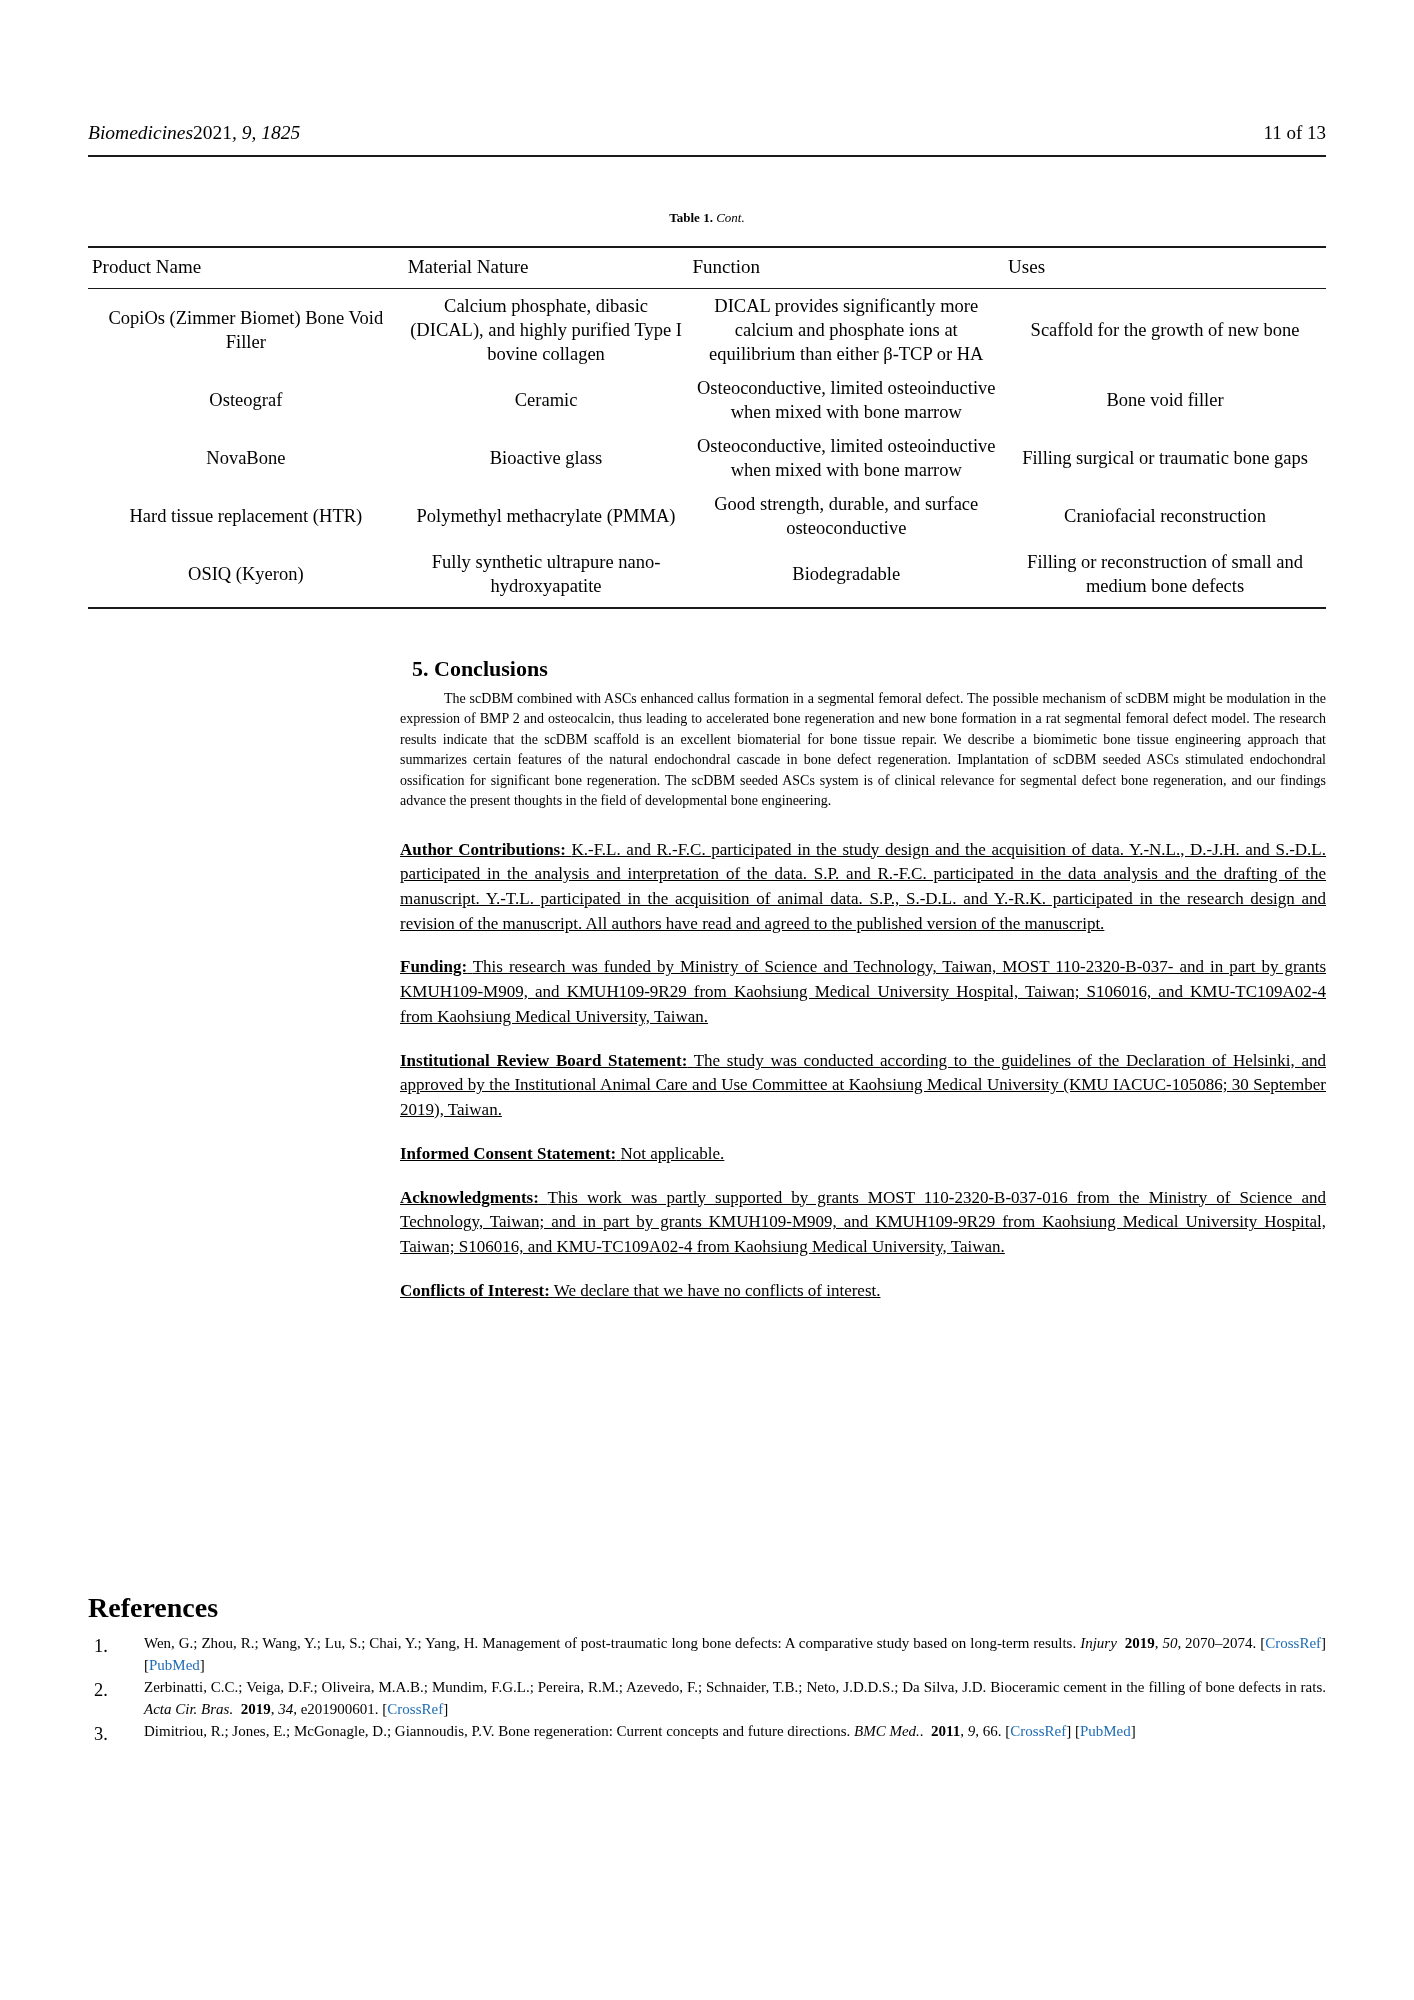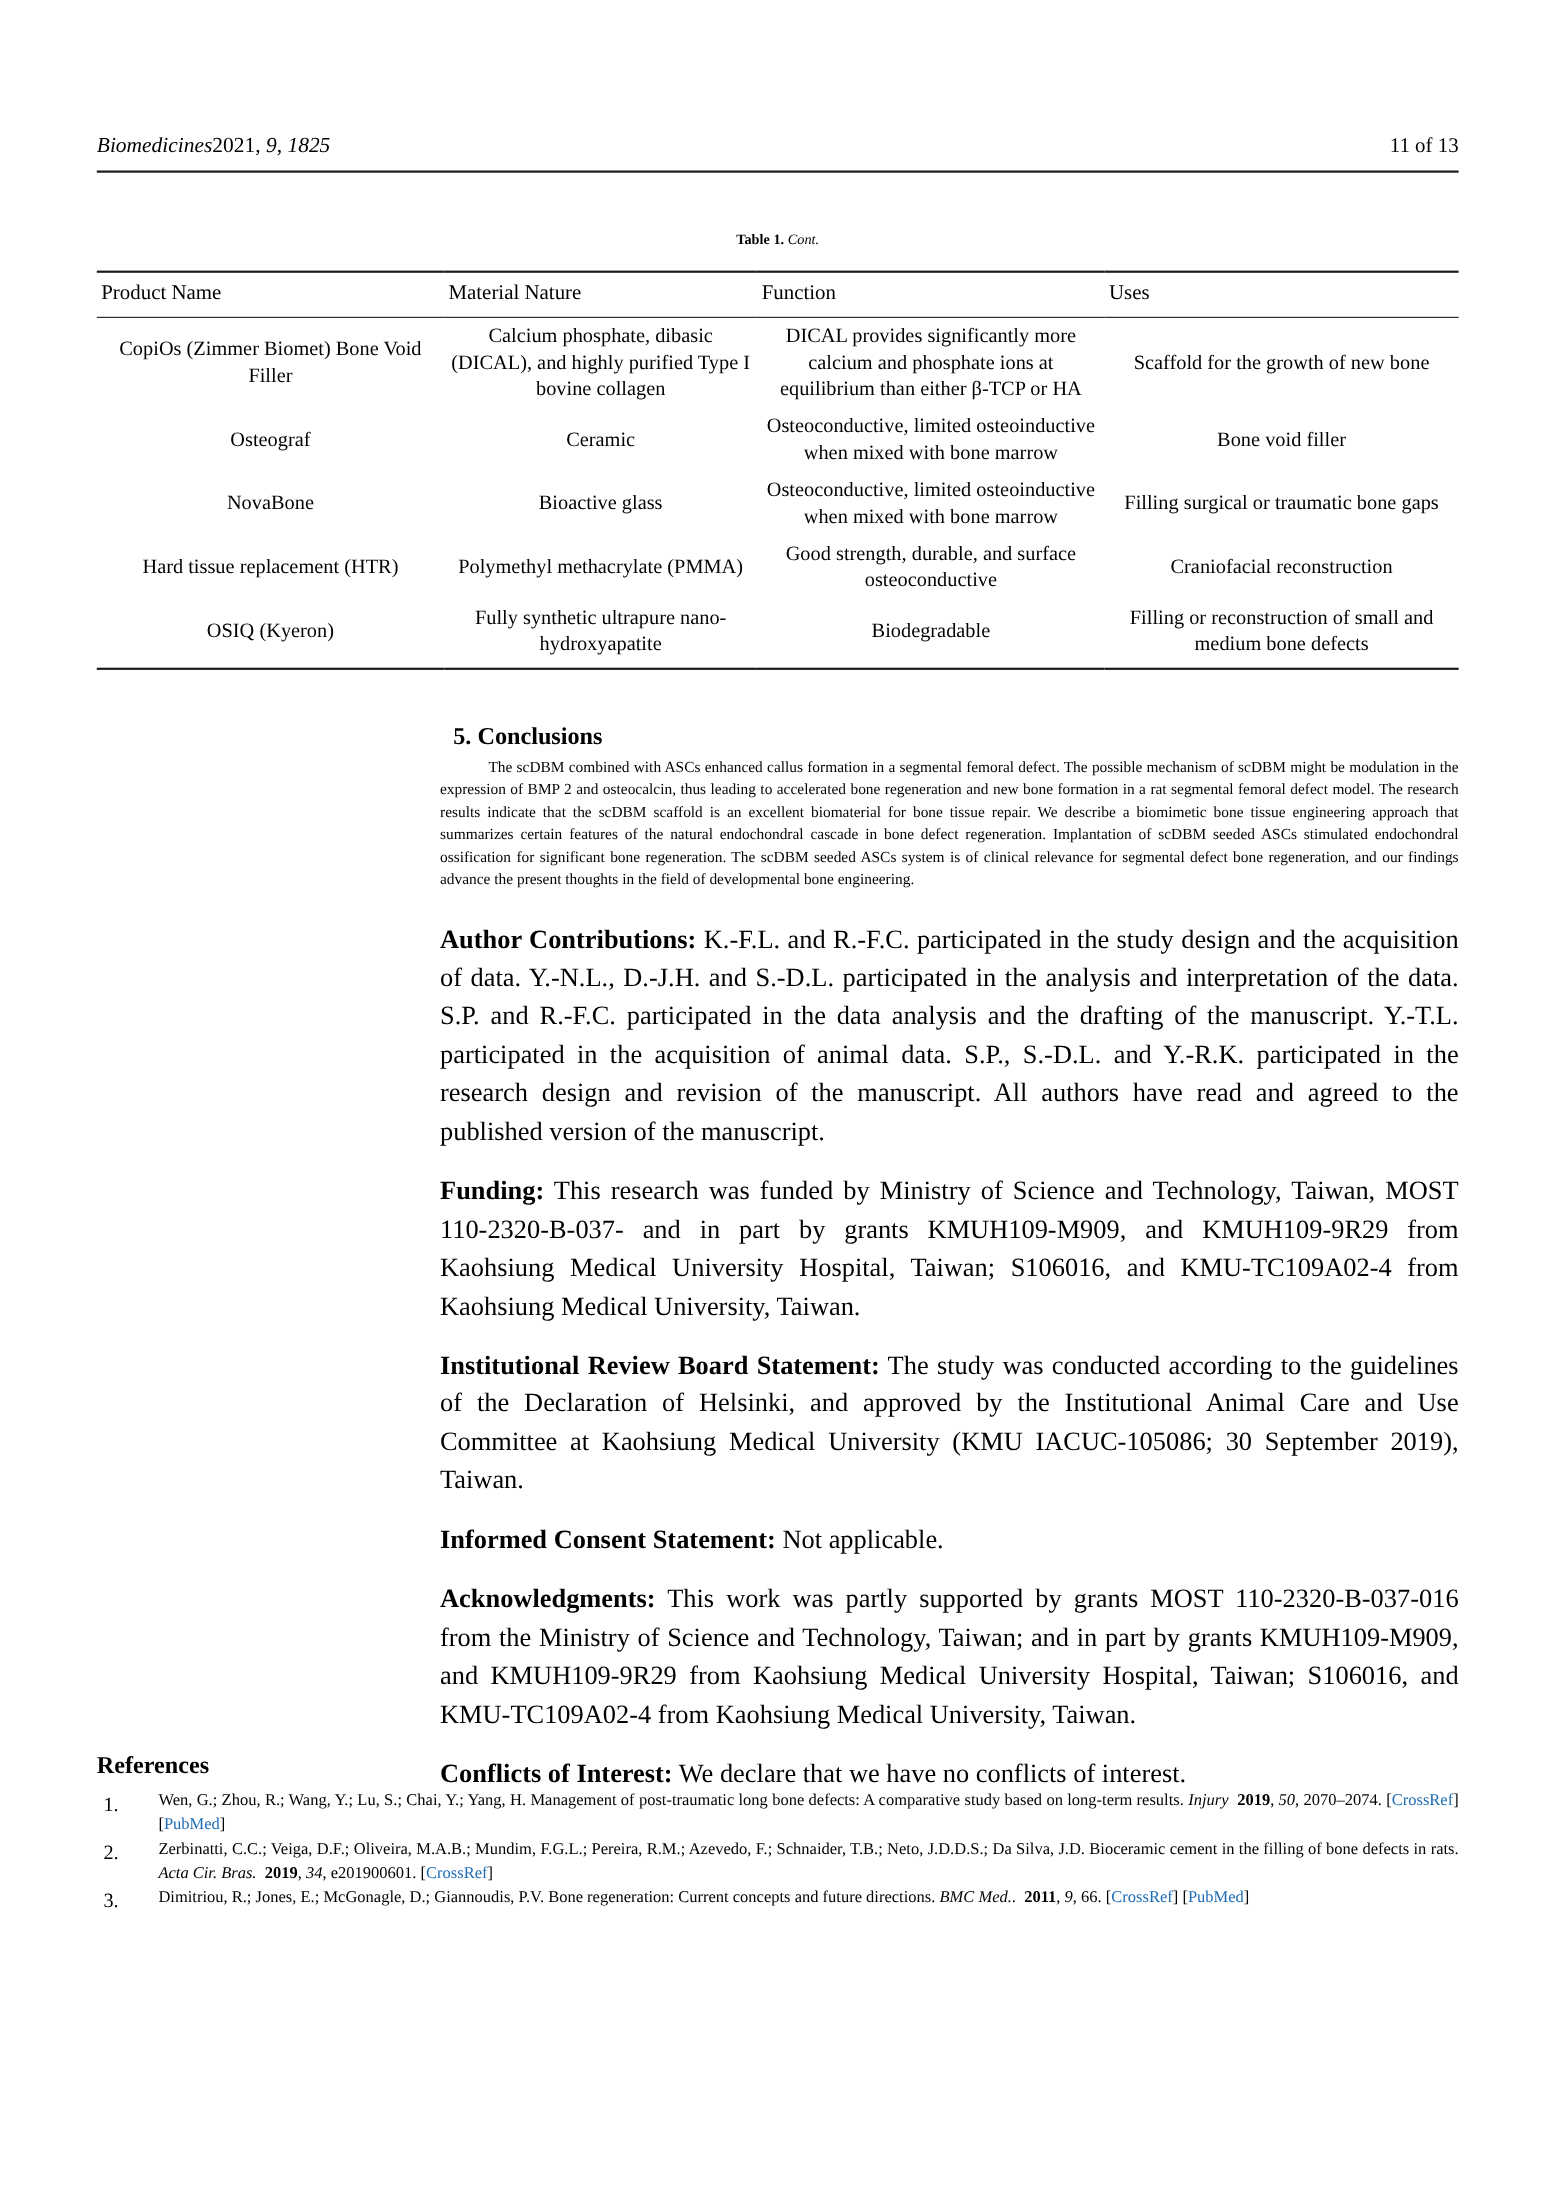--- a/index.html
+++ b/index.html
@@ -108,37 +108,38 @@
   p.para {
     font-size: 14px;
     line-height: 1.465;
     text-align: justify;
     margin: 0;
     text-indent: 44px;
     hyphens: none;
   }
   .backmatter { margin-top: 26px; }
   p.bm {
-    font-size: 24px;
+    font-size: 17px;
     line-height: 1.455;
     text-align: justify;
     margin: 0 0 19px 0;
+    text-decoration: underline;
   }
   p.bm:last-child { margin-bottom: 0; }
   p.bm b { font-weight: bold; }
 
   
   .refs {
     position: absolute;
     left: 88px;
     right: 88px;
     top: 1592px;
   }
   h2.refhead {
-    font-size: 22px;
+    font-size: 28px;
     font-weight: bold;
     margin: 0 0 9px 0;
   }
   ol.reflist {
     list-style: none;
     margin: 0;
     padding: 0;
     counter-reset: refc;
   }
   ol.reflist li {

